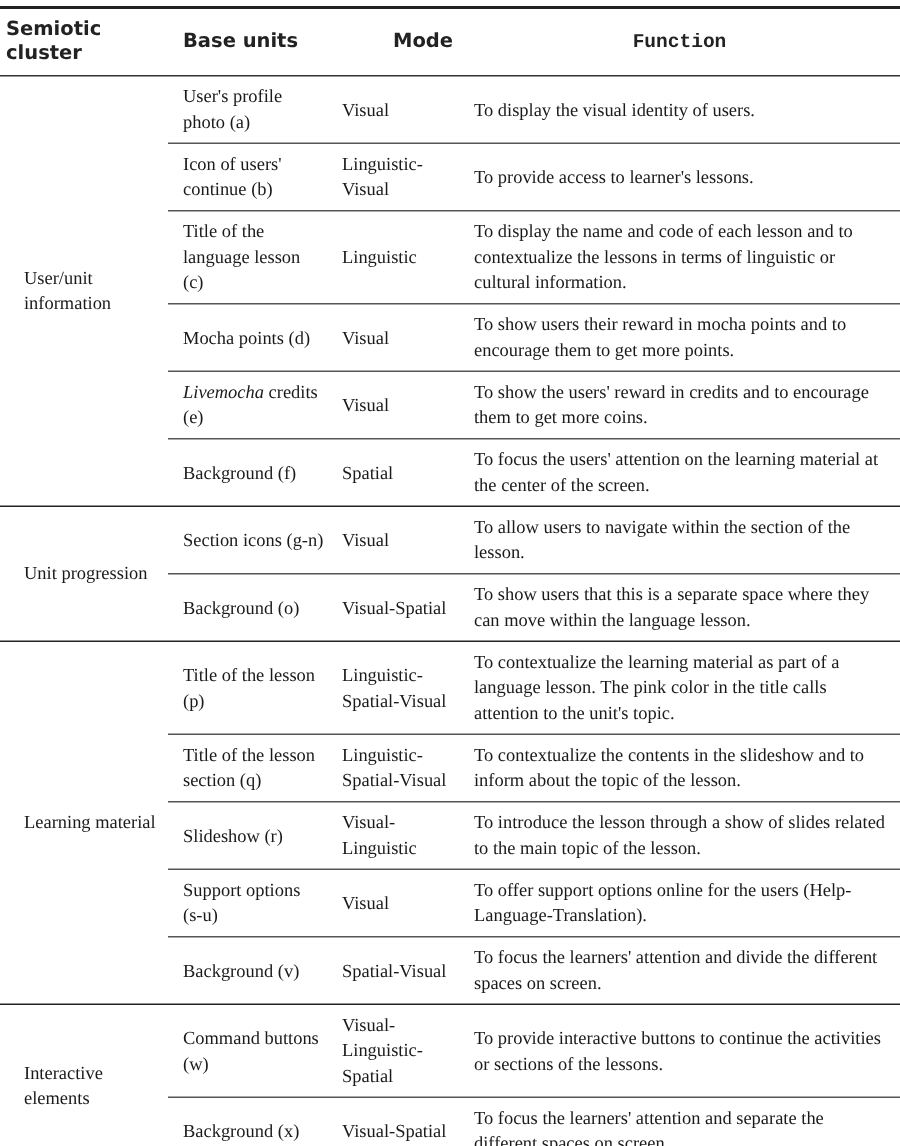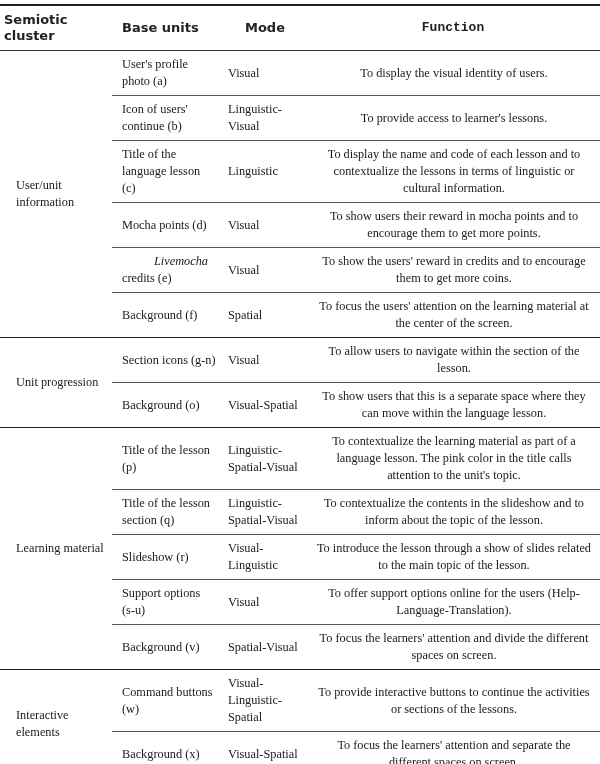--- a/index.html
+++ b/index.html
@@ -11,30 +11,30 @@
       font-size: 12.3px; line-height: 17px;
     }
     .tbl th {
       font-family: "DejaVu Sans", sans-serif; font-weight: bold;
       font-size: 13px; line-height: 16px; color: #222;
       padding: 6px 4px 6px 4px; vertical-align: middle;
       border-top: 2px solid #222; border-bottom: 1.5px solid #333;
     }
     .tbl th.c-cluster { text-align: left; width: 104px; }
     .tbl th.c-base { text-align: left; width: 94px; padding-left: 10px; }
-    .tbl th.c-mode { text-align: center; width: 74px; padding-left: 8px; }
+    .tbl th.c-mode { text-align: right; width: 74px; padding-left: 8px; }
     .tbl th.c-func { text-align: center; font-family: Liberation Mono, monospace; }
     .tbl td { vertical-align: middle; padding: 5px 4px 5px 4px; }
     .tbl td.cluster { padding-left: 16px; }
     .tbl td.base { padding-left: 10px; border-top: 1.2px solid #555; }
     .tbl td.mode { padding-left: 8px; border-top: 1.2px solid #555; }
-    .tbl td.func { padding-left: 10px; padding-right: 8px; border-top: 1.2px solid #555; text-align: center; }
+    .tbl td.func { padding-left: 10px; padding-right: 8px; border-top: 1.2px solid #555; }
     .tbl tr.group-first td { border-top: 1.5px solid #222; }
     .tbl tr.last-row td { border-bottom: 2.5px solid #222; }
-    .it { font-style: italic; margin-left: 32px; }
+    .it { font-style: italic; }
   </style>
 </head>
 <body>
 
 <table class="tbl">
   <thead>
     <tr>
       <th class="c-cluster">Semiotic cluster</th>
       <th class="c-base">Base units</th>
       <th class="c-mode">Mode</th>

